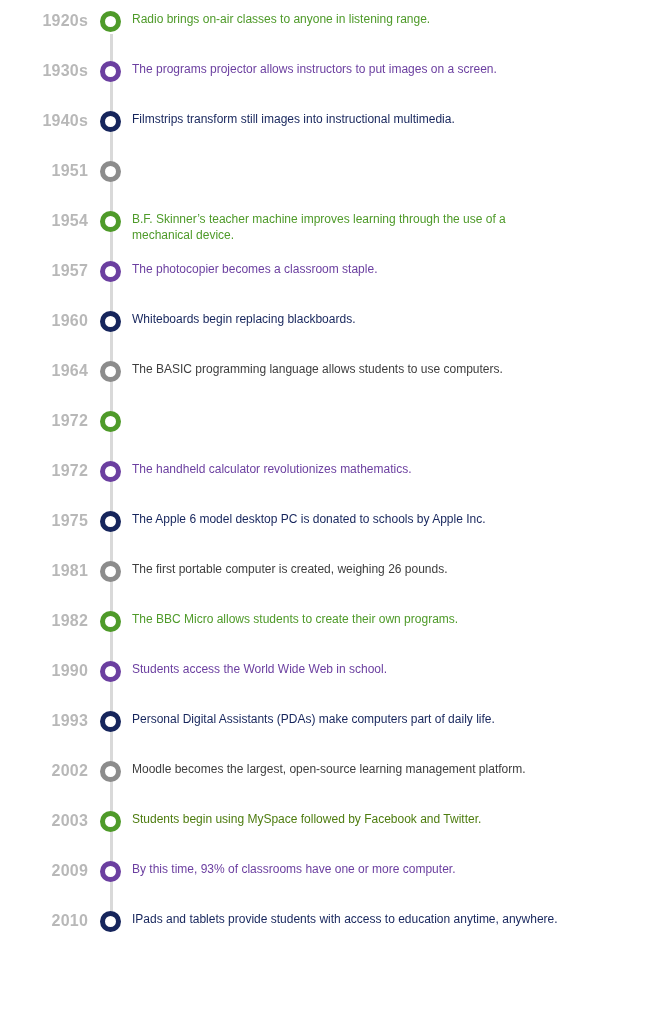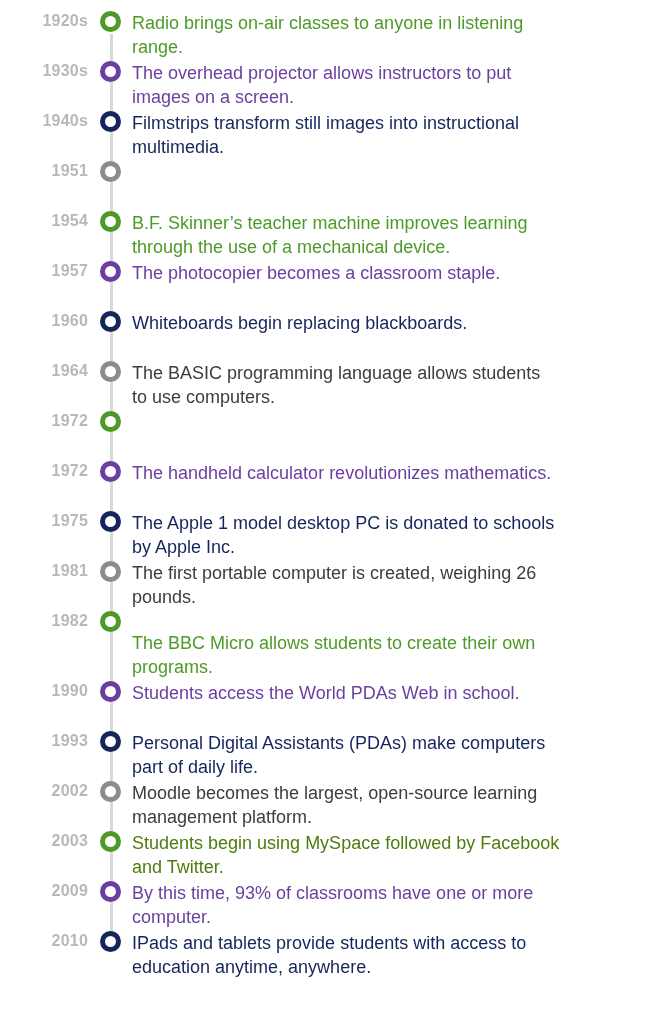--- a/index.html
+++ b/index.html
@@ -56,21 +56,21 @@
   .marker {
     width: 21px;
     height: 21px;
     border-radius: 50%;
     background: #ffffff;
     box-sizing: border-box;
     border: 5px solid #999999;
   }
   .label {
     flex: 1 1 auto;
-    font-size: 18px;
+    font-size: 12px;
     line-height: 1.35;
     padding-right: 36px;
     padding-top: 1px;
   }
   .label.bold {
     font-weight: normal;
   }
 </style>
 </head>
 <body>
@@ -83,21 +83,21 @@
         <div class="marker-col">
           <div class="marker" style="border-color: rgb(78, 154, 41);"></div>
         </div>
         <div class="label" style="color: rgb(78, 154, 41);">Radio brings on-air classes to anyone in listening range.</div>
       </div>
       <div class="row">
         <div class="year">1930s</div>
         <div class="marker-col">
           <div class="marker" style="border-color: rgb(107, 63, 160);"></div>
         </div>
-        <div class="label" style="color: rgb(107, 63, 160);">The overhead projector allows instructors to put images on a screen.</div>
+        <div class="label" style="color: rgb(107, 63, 160);">The programs projector allows instructors to put images on a screen.</div>
       </div>
       <div class="row">
         <div class="year">1940s</div>
         <div class="marker-col">
           <div class="marker" style="border-color: rgb(22, 37, 92);"></div>
         </div>
         <div class="label bold" style="color: rgb(22, 37, 92);">Filmstrips transform still images into instructional multimedia.</div>
       </div>
       <div class="row">
         <div class="year">1951</div>
@@ -144,42 +144,42 @@
         <div class="marker-col">
           <div class="marker" style="border-color: rgb(107, 63, 160);"></div>
         </div>
         <div class="label" style="color: rgb(107, 63, 160);">The handheld calculator revolutionizes mathematics.</div>
       </div>
       <div class="row">
         <div class="year">1975</div>
         <div class="marker-col">
           <div class="marker" style="border-color: rgb(22, 37, 92);"></div>
         </div>
-        <div class="label bold" style="color: rgb(22, 37, 92);">The Apple 1 model desktop PC is donated to schools by Apple Inc.</div>
+        <div class="label bold" style="color: rgb(22, 37, 92);">The Apple 6 model desktop PC is donated to schools by Apple Inc.</div>
       </div>
       <div class="row">
         <div class="year">1981</div>
         <div class="marker-col">
           <div class="marker" style="border-color: rgb(140, 140, 140);"></div>
         </div>
         <div class="label" style="color: rgb(61, 61, 61);">The first portable computer is created, weighing 26 pounds.</div>
       </div>
       <div class="row">
         <div class="year">1982</div>
         <div class="marker-col">
           <div class="marker" style="border-color: rgb(78, 154, 41);"></div>
         </div>
-        <div class="label" style="color: rgb(78, 154, 41); margin-top: 20px;">The BBC Micro allows students to create their own programs.</div>
+        <div class="label" style="color: rgb(78, 154, 41);">The BBC Micro allows students to create their own programs.</div>
       </div>
       <div class="row">
         <div class="year">1990</div>
         <div class="marker-col">
           <div class="marker" style="border-color: rgb(107, 63, 160);"></div>
         </div>
-        <div class="label" style="color: rgb(107, 63, 160);">Students access the World PDAs Web in school.</div>
+        <div class="label" style="color: rgb(107, 63, 160);">Students access the World Wide Web in school.</div>
       </div>
       <div class="row">
         <div class="year">1993</div>
         <div class="marker-col">
           <div class="marker" style="border-color: rgb(22, 37, 92);"></div>
         </div>
         <div class="label bold" style="color: rgb(22, 37, 92);">Personal Digital Assistants (PDAs) make computers part of daily life.</div>
       </div>
       <div class="row">
         <div class="year">2002</div>

